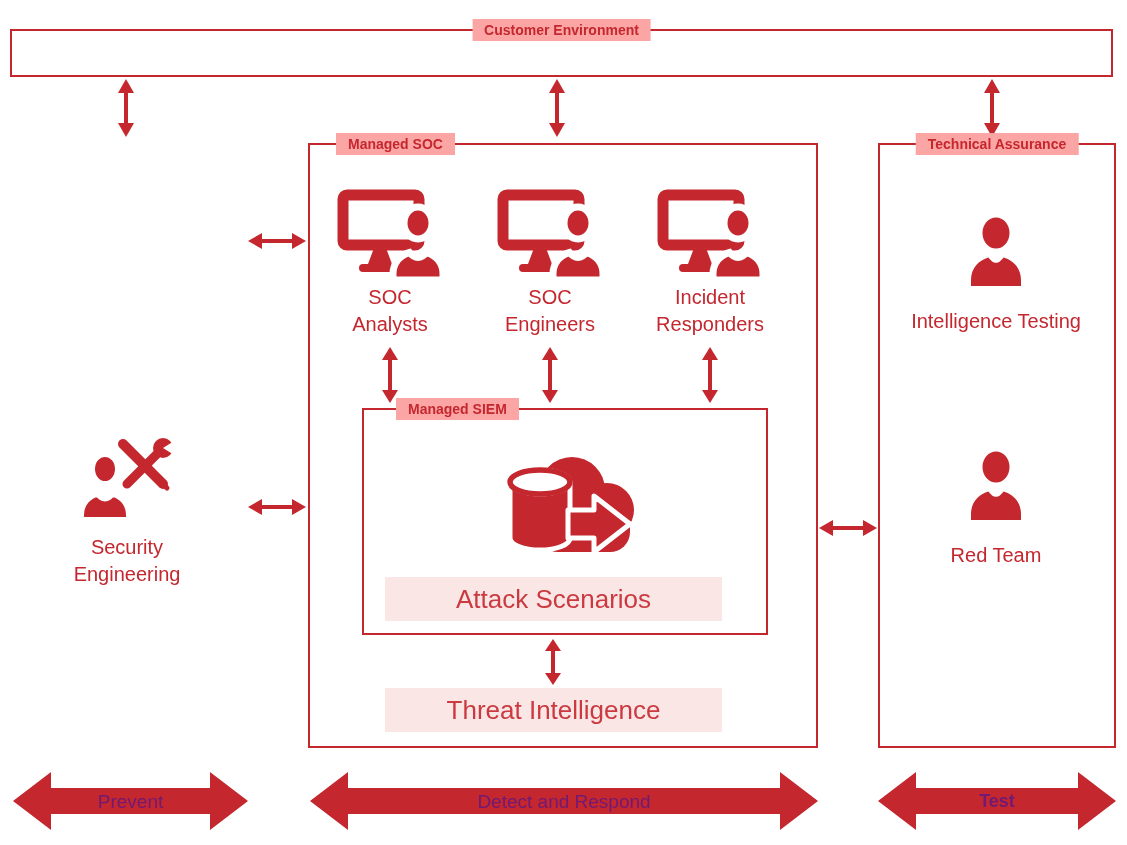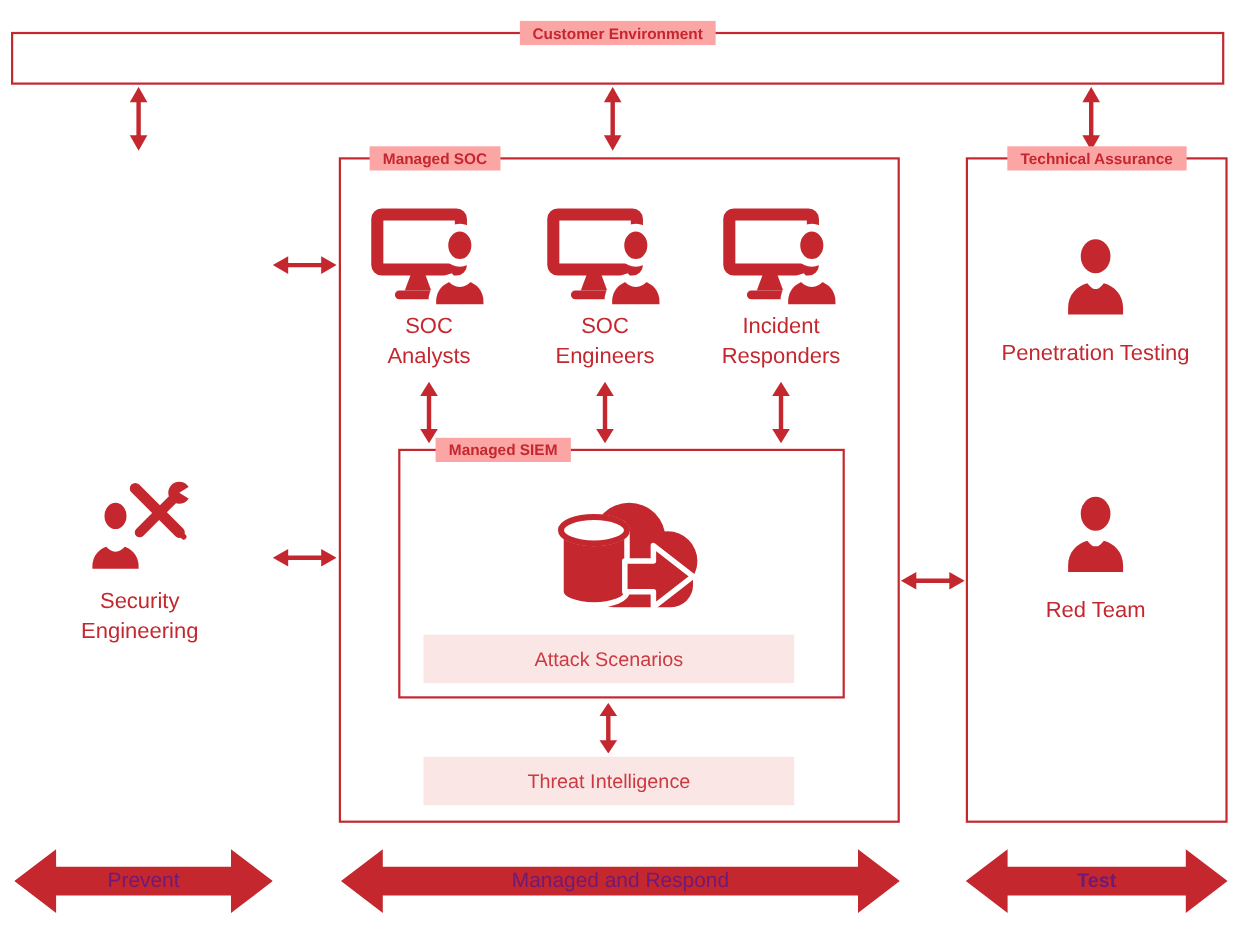--- a/index.html
+++ b/index.html
@@ -24,21 +24,21 @@
 
   .unit{position:absolute;display:flex;flex-direction:column;align-items:center;text-align:center;}
   .unit-label{
     color:var(--red);font-size:20px;line-height:27px;white-space:pre-line;font-weight:400;
   }
   .icon{color:var(--red);}
 
   .banner{
     position:absolute;background:var(--pink);display:flex;align-items:center;justify-content:center;
   }
-  .banner-label{color:var(--banner-text);font-size:18px;font-weight:400;}
+  .banner-label{color:var(--banner-text);font-size:26px;font-weight:400;}
 
   .arrow{position:absolute;color:var(--red);}
 
   .flow{position:absolute;top:769px;height:64px;color:var(--red);}
   .flow svg{display:block;}
   .flow-label{
     position:absolute;left:0;right:0;top:50%;transform:translateY(-50%);
     text-align:center;color:#701a75;font-size:19px;line-height:19px;
   }
   .flow-label.bold{font-size:18px;}
@@ -202,21 +202,21 @@
 
   <div class="box" style="left:878px;top:143px;width:234px;height:601px;">
     <span class="box-title bold center-title">Technical Assurance</span>
   </div>
 
   <div class="unit" style="left:886px;top:216px;width:220px;">
     <svg class="icon" width="72" height="72" viewBox="0 0 72 72">
       <ellipse cx="36" cy="17" rx="13.5" ry="15.5" fill="currentColor"></ellipse>
       <path d="M11 70 v-6 c0-12 8-20 17.5-22.5 c3.2 4.2 5 5.2 7.5 5.2 s4.3-1 7.5-5.2 C53 44 61 52 61 64 v6 z" fill="currentColor"></path>
     </svg>
-    <span class="unit-label" style="margin-top:20px;white-space:nowrap;">Penetration Testing</span>
+    <span class="unit-label" style="margin-top:20px;white-space:nowrap;">Intelligence Testing</span>
   </div>
 
   <div class="unit" style="left:886px;top:450px;width:220px;justify-content:center;">
     <svg class="icon" width="72" height="72" viewBox="0 0 72 72">
       <ellipse cx="36" cy="17" rx="13.5" ry="15.5" fill="currentColor"></ellipse>
       <path d="M11 70 v-6 c0-12 8-20 17.5-22.5 c3.2 4.2 5 5.2 7.5 5.2 s4.3-1 7.5-5.2 C53 44 61 52 61 64 v6 z" fill="currentColor"></path>
     </svg>
     <span class="unit-label" style="margin-top:20px;white-space:nowrap;">Red Team</span>
   </div>
 
@@ -224,21 +224,21 @@
     <svg width="235" height="64" viewBox="0 0 235 64">
       <polygon points="0,32 38,3 38,19 197,19 197,3 235,32 197,61 197,45 38,45 38,61" fill="currentColor"></polygon>
     </svg>
     <span class="flow-label">Prevent</span>
   </div>
 
   <div class="flow" style="left:310px;width:508px;">
     <svg width="508" height="64" viewBox="0 0 508 64">
       <polygon points="0,32 38,3 38,19 470,19 470,3 508,32 470,61 470,45 38,45 38,61" fill="currentColor"></polygon>
     </svg>
-    <span class="flow-label">Managed and Respond</span>
+    <span class="flow-label">Detect and Respond</span>
   </div>
 
   <div class="flow" style="left:878px;width:238px;">
     <svg width="238" height="64" viewBox="0 0 238 64">
       <polygon points="0,32 38,3 38,19 200,19 200,3 238,32 200,61 200,45 38,45 38,61" fill="currentColor"></polygon>
     </svg>
     <span class="flow-label bold">Test</span>
   </div>
 
 </div>

